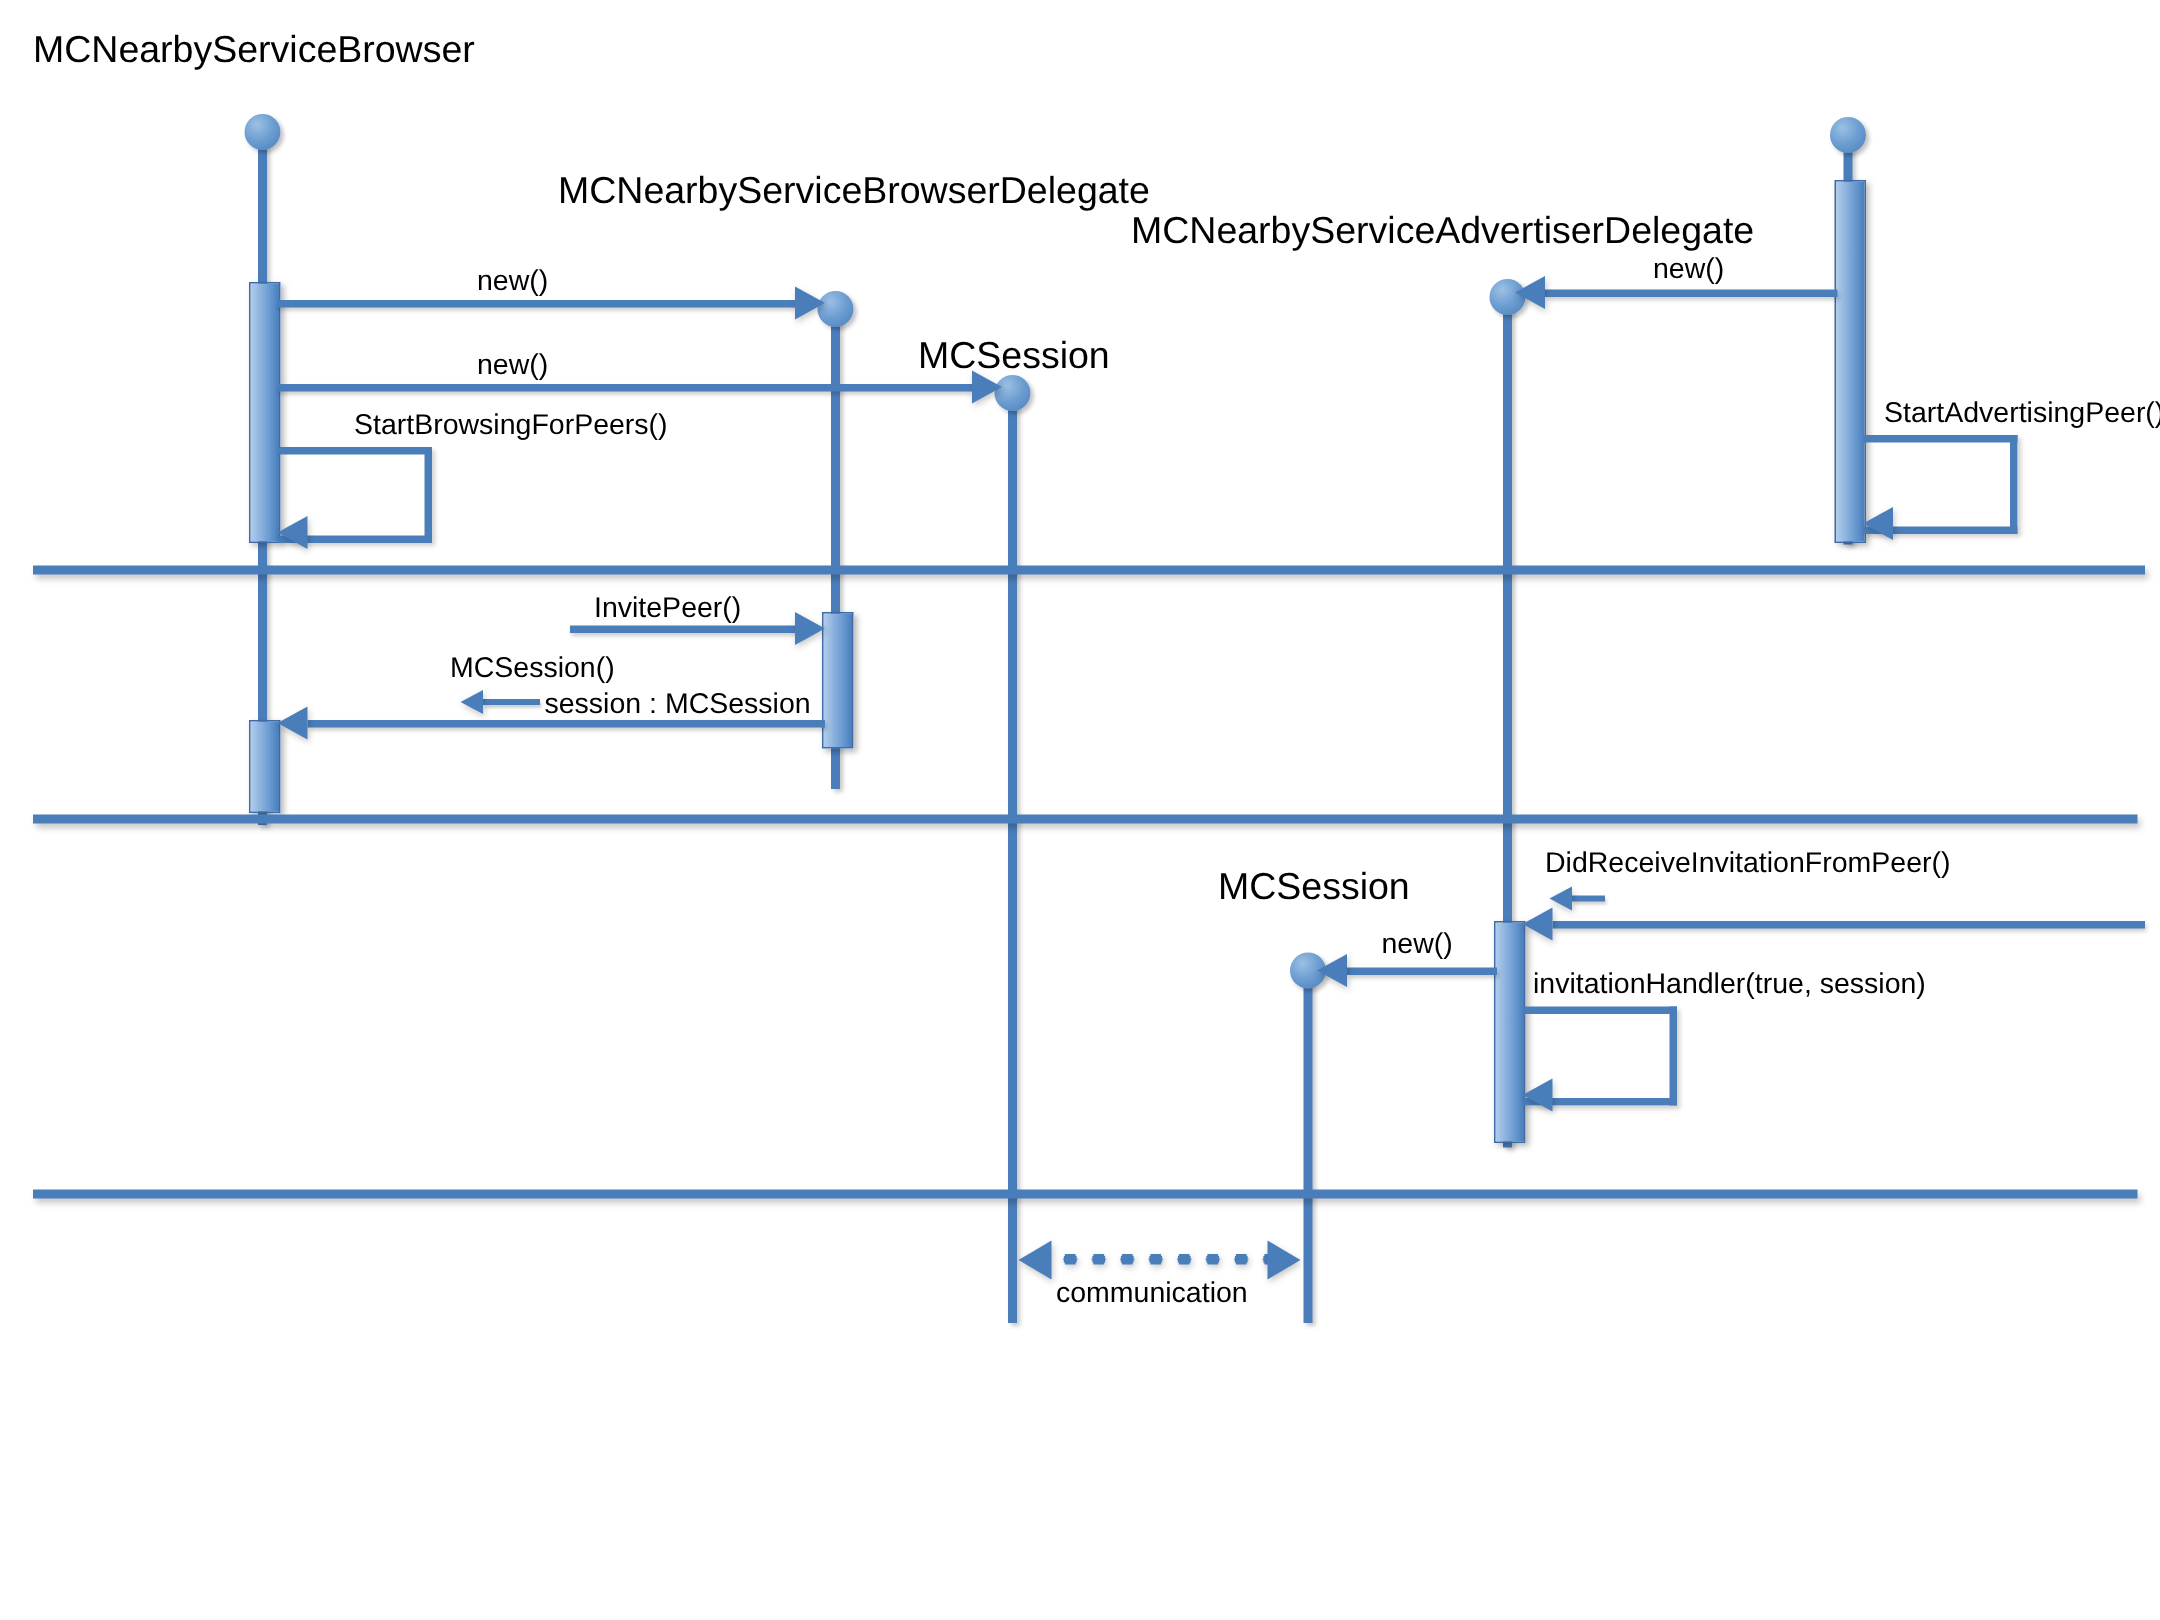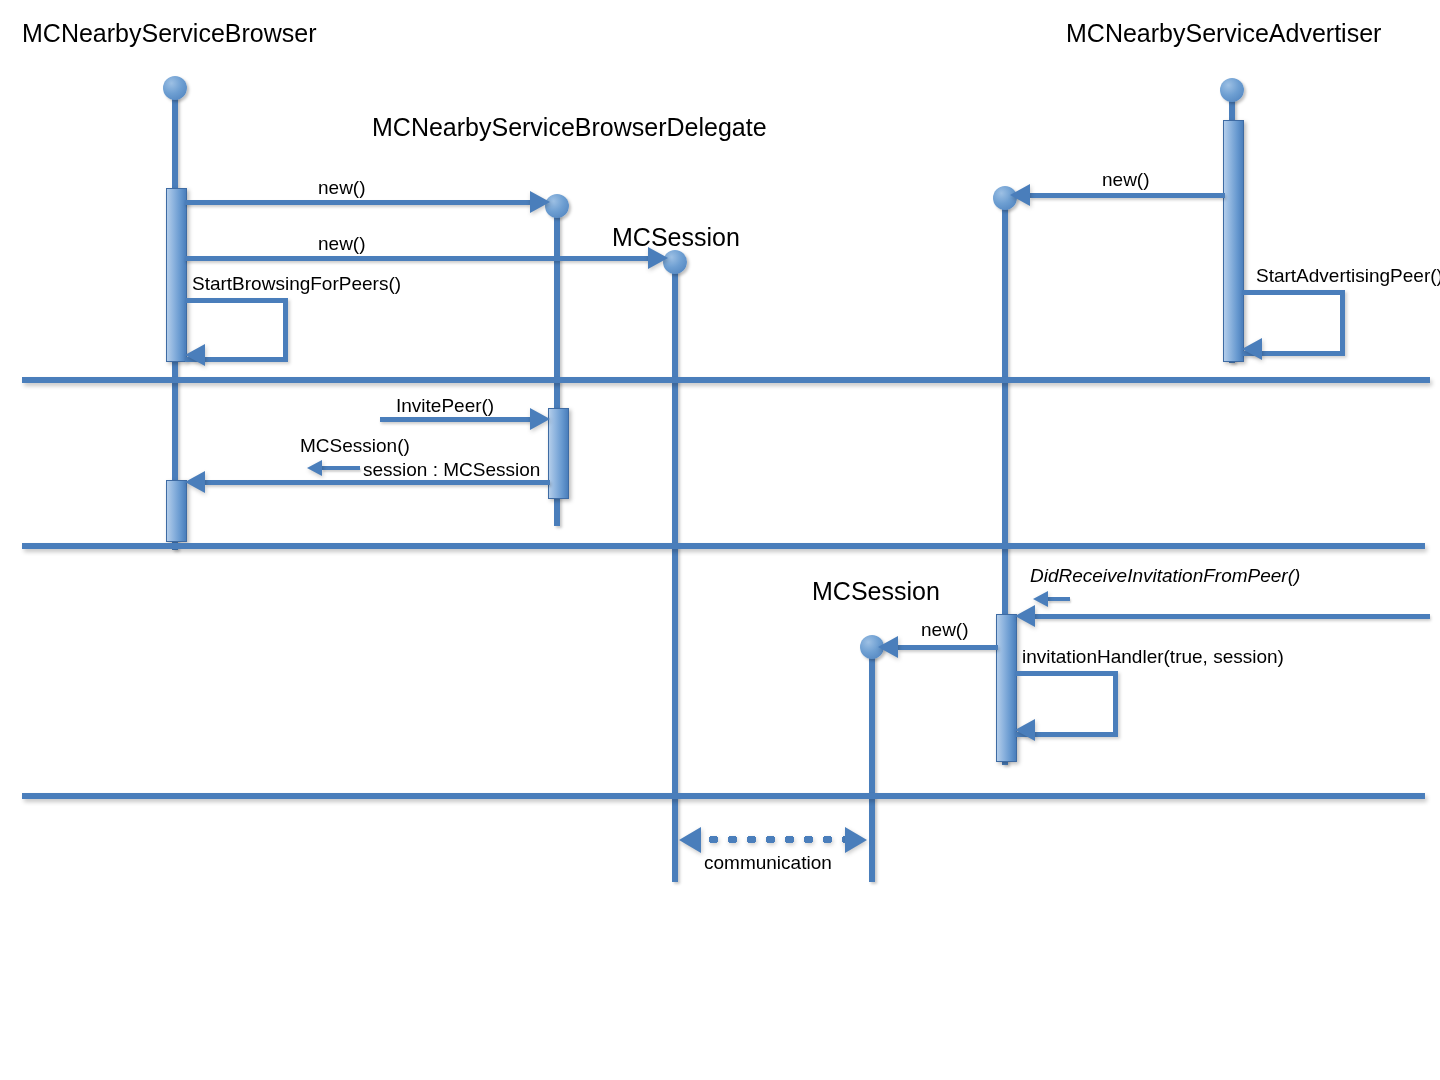--- a/index.html
+++ b/index.html
@@ -151,22 +151,22 @@
 </style>
 </head>
 <body>
 
 <div id="canvas">
 
   <div class="participant-label" style="left:22px; top:18px;">MCNearbyServiceBrowser</div>
 
   <div class="participant-label" style="left:372px; top:112px;">MCNearbyServiceBrowserDelegate</div>
 
-  <div class="participant-label" style="left:1066px; top:18px;">MCNearbyServiceAdvertiser</div>
-
+
+  <div class="participant-label" style="left:754px; top:139px;">MCNearbyServiceAdvertiserDelegate</div>
 
   <div class="obj-label" style="left:612px; top:222px;">MCSession</div>
 
   <div class="obj-label" style="left:812px; top:576px;">MCSession</div>
 
   <div class="lifeline" style="left:172px; top:92px; height:458px;"></div>
 
   <div class="lifeline" style="left:554px; top:206px; height:320px;"></div>
 
   <div class="lifeline" style="left:672px; top:262px; height:620px;"></div>
@@ -195,21 +195,21 @@
   <div class="activation" style="left:996px; top:614px; width:19px; height:146px;"></div>
 
   <div class="msg-label" style="left:318px; top:176px;">new()</div>
   <div class="msg-line" style="left:185px; top:200px; width:345px;"></div>
   <div class="arrow-head arrow-right" style="left:530px; top:191px;"></div>
 
   <div class="msg-label" style="left:318px; top:232px;">new()</div>
   <div class="msg-line" style="left:185px; top:256px; width:463px;"></div>
   <div class="arrow-head arrow-right" style="left:648px; top:247px;"></div>
 
-  <div class="msg-label" style="left:192px; top:272px;">StartBrowsingForPeers()</div>
+  <div class="msg-label" style="left:192px; top:272px;padding-left:44px;">StartBrowsingForPeers()</div>
   <div class="self-loop" style="left:185px; top:298px; width:98px; height:54px;"></div>
   <div class="arrow-head arrow-left" style="left:185px; top:344px;"></div>
 
   <div class="msg-label" style="left:1102px; top:168px;">new()</div>
   <div class="msg-line" style="left:1030px; top:193px; width:195px;"></div>
   <div class="arrow-head arrow-left" style="left:1010px; top:184px;"></div>
 
   <div class="msg-label" style="left:1256px; top:264px;">StartAdvertisingPeer()</div>
   <div class="self-loop" style="left:1242px; top:290px; width:98px; height:56px;"></div>
   <div class="arrow-head arrow-left" style="left:1242px; top:338px;"></div>
@@ -224,21 +224,21 @@
   <div class="msg-label" style="left:363px; top:458px;">session : MCSession</div>
 
   <div class="msg-line-sm" style="left:322px; top:466px; width:38px;"></div>
   <div class="arrow-head arrow-left-sm" style="left:307px; top:460px;"></div>
 
   <div class="msg-line" style="left:205px; top:480px; width:345px;"></div>
   <div class="arrow-head arrow-left" style="left:185px; top:471px;"></div>
 
   <div class="separator" style="left:22px; top:543px; width:1403px;"></div>
 
-  <div class="msg-label" style="left:1030px; top:564px;font-style:italic;">DidReceiveInvitationFromPeer()</div>
+  <div class="msg-label" style="left:1030px; top:564px;">DidReceiveInvitationFromPeer()</div>
 
   <div class="msg-line-sm" style="left:1048px; top:597px; width:22px;"></div>
   <div class="arrow-head arrow-left-sm" style="left:1033px; top:591px;"></div>
 
   <div class="msg-line" style="left:1035px; top:614px; width:395px;"></div>
   <div class="arrow-head arrow-left" style="left:1015px; top:605px;"></div>
 
   <div class="msg-label" style="left:921px; top:618px;">new()</div>
   <div class="msg-line" style="left:898px; top:645px; width:100px;"></div>
   <div class="arrow-head arrow-left" style="left:878px; top:636px;"></div>

